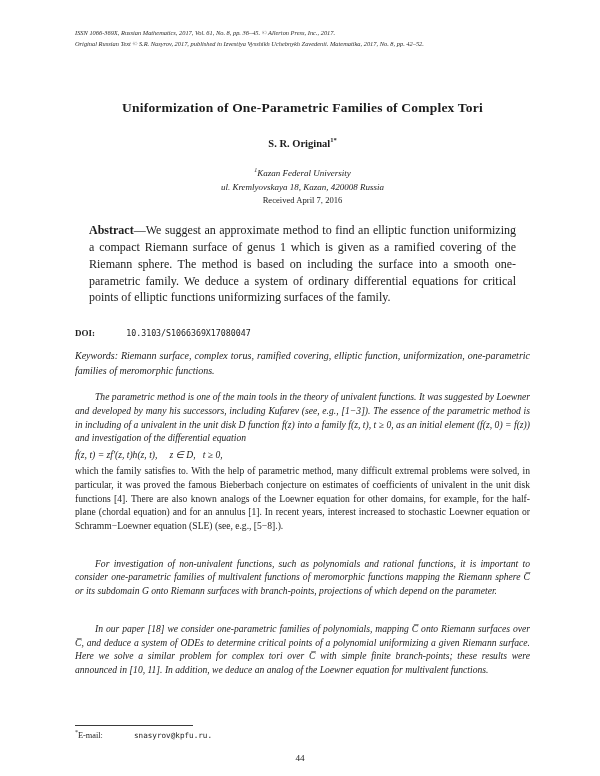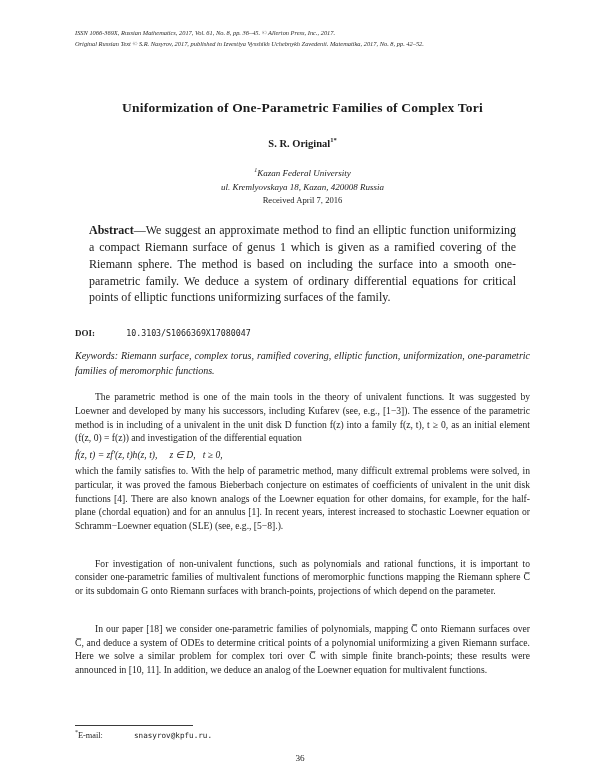--- a/index.html
+++ b/index.html
@@ -73,21 +73,21 @@
     font-size: 9.8px;
     letter-spacing: 0.6px;
   }
   .body-text { margin-top: 12px; }
   .body-text p {
     margin: 0;
     font-size: 9.6px;
     line-height: 1.43;
     text-align: justify;
   }
-  .body-text p.indent { text-indent: 20px; }
+  .body-text p.indent { text-indent: 20px; font-style: italic; }
   .body-text p.spaced { margin-top: 24px; }
   .equation {
     margin: 4px 0 4px 0;
     font-style: italic;
     font-size: 9.6px;
   }
   .footnote {
     position: absolute;
     left: 75px;
     bottom: 36px;
@@ -151,15 +151,15 @@
     <p>which the family satisfies to. With the help of parametric method, many difficult extremal problems were solved, in particular, it was proved the famous Bieberbach conjecture on estimates of coefficients of univalent in the unit disk functions [4]. There are also known analogs of the Loewner equation for other domains, for example, for the half-plane (chordal equation) and for an annulus [1]. In recent years, interest increased to stochastic Loewner equation or Schramm−Loewner equation (SLE) (see, e.g., [5−8].).</p>
     <p class="indent spaced">For investigation of non-univalent functions, such as polynomials and rational functions, it is important to consider one-parametric families of multivalent functions of meromorphic functions mapping the Riemann sphere C̅ or its subdomain G onto Riemann surfaces with branch-points, projections of which depend on the parameter.</p>
     <p class="indent spaced">In our paper [18] we consider one-parametric families of polynomials, mapping C̅ onto Riemann surfaces over C̅, and deduce a system of ODEs to determine critical points of a polynomial uniformizing a given Riemann surface. Here we solve a similar problem for complex tori over C̅ with simple finite branch-points; these results were announced in [10, 11]. In addition, we deduce an analog of the Loewner equation for multivalent functions.</p>
   </div>
 
   <div class="footnote">
     <div class="footnote-rule"></div>
     <sup>*</sup><span>E-mail: </span><span class="mono">snasyrov@kpfu.ru.</span>
   </div>
 
-  <div class="page-number">36</div>
+  <div class="page-number">44</div>
 
 </div>
 
 </body></html>

